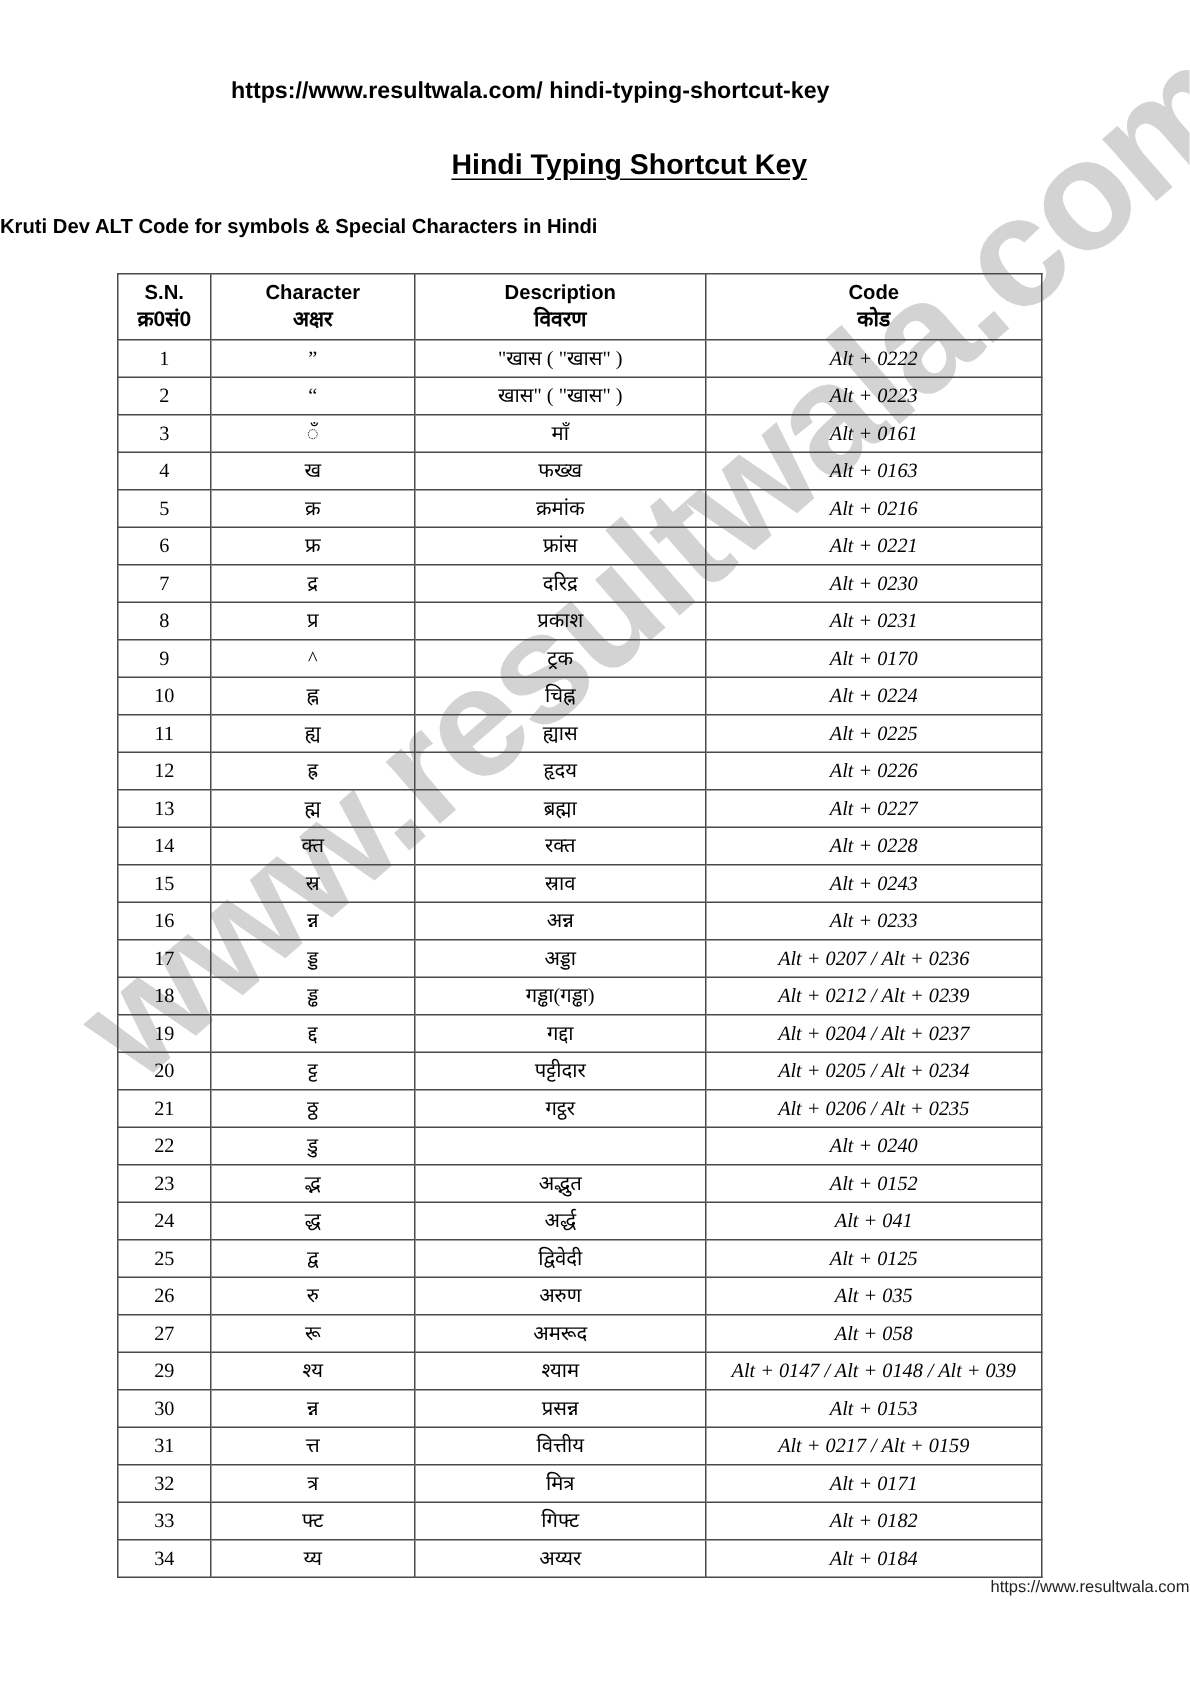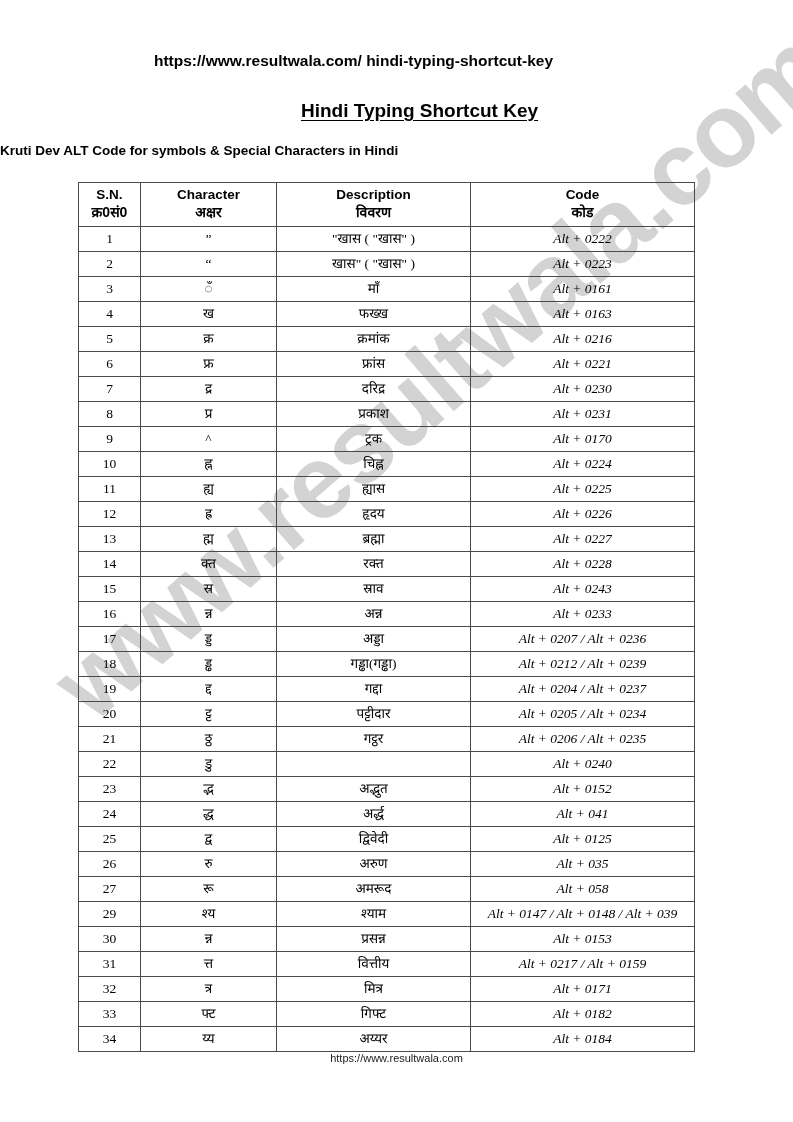--- a/index.html
+++ b/index.html
@@ -84,21 +84,21 @@
     text-align: left;
     font-size: 13.5px;
     font-weight: bold;
     z-index: 10;
   }
   .url-bottom {
     position: absolute;
     top: 1052px;
     left: 0;
     width: 793px;
-    text-align: center;
+    text-align: right;
     font-size: 11px;
     font-weight: normal;
     color: #222;
     z-index: 10;
   }
 
   
   .table-wrap {
     position: absolute;
     left: 78px;

